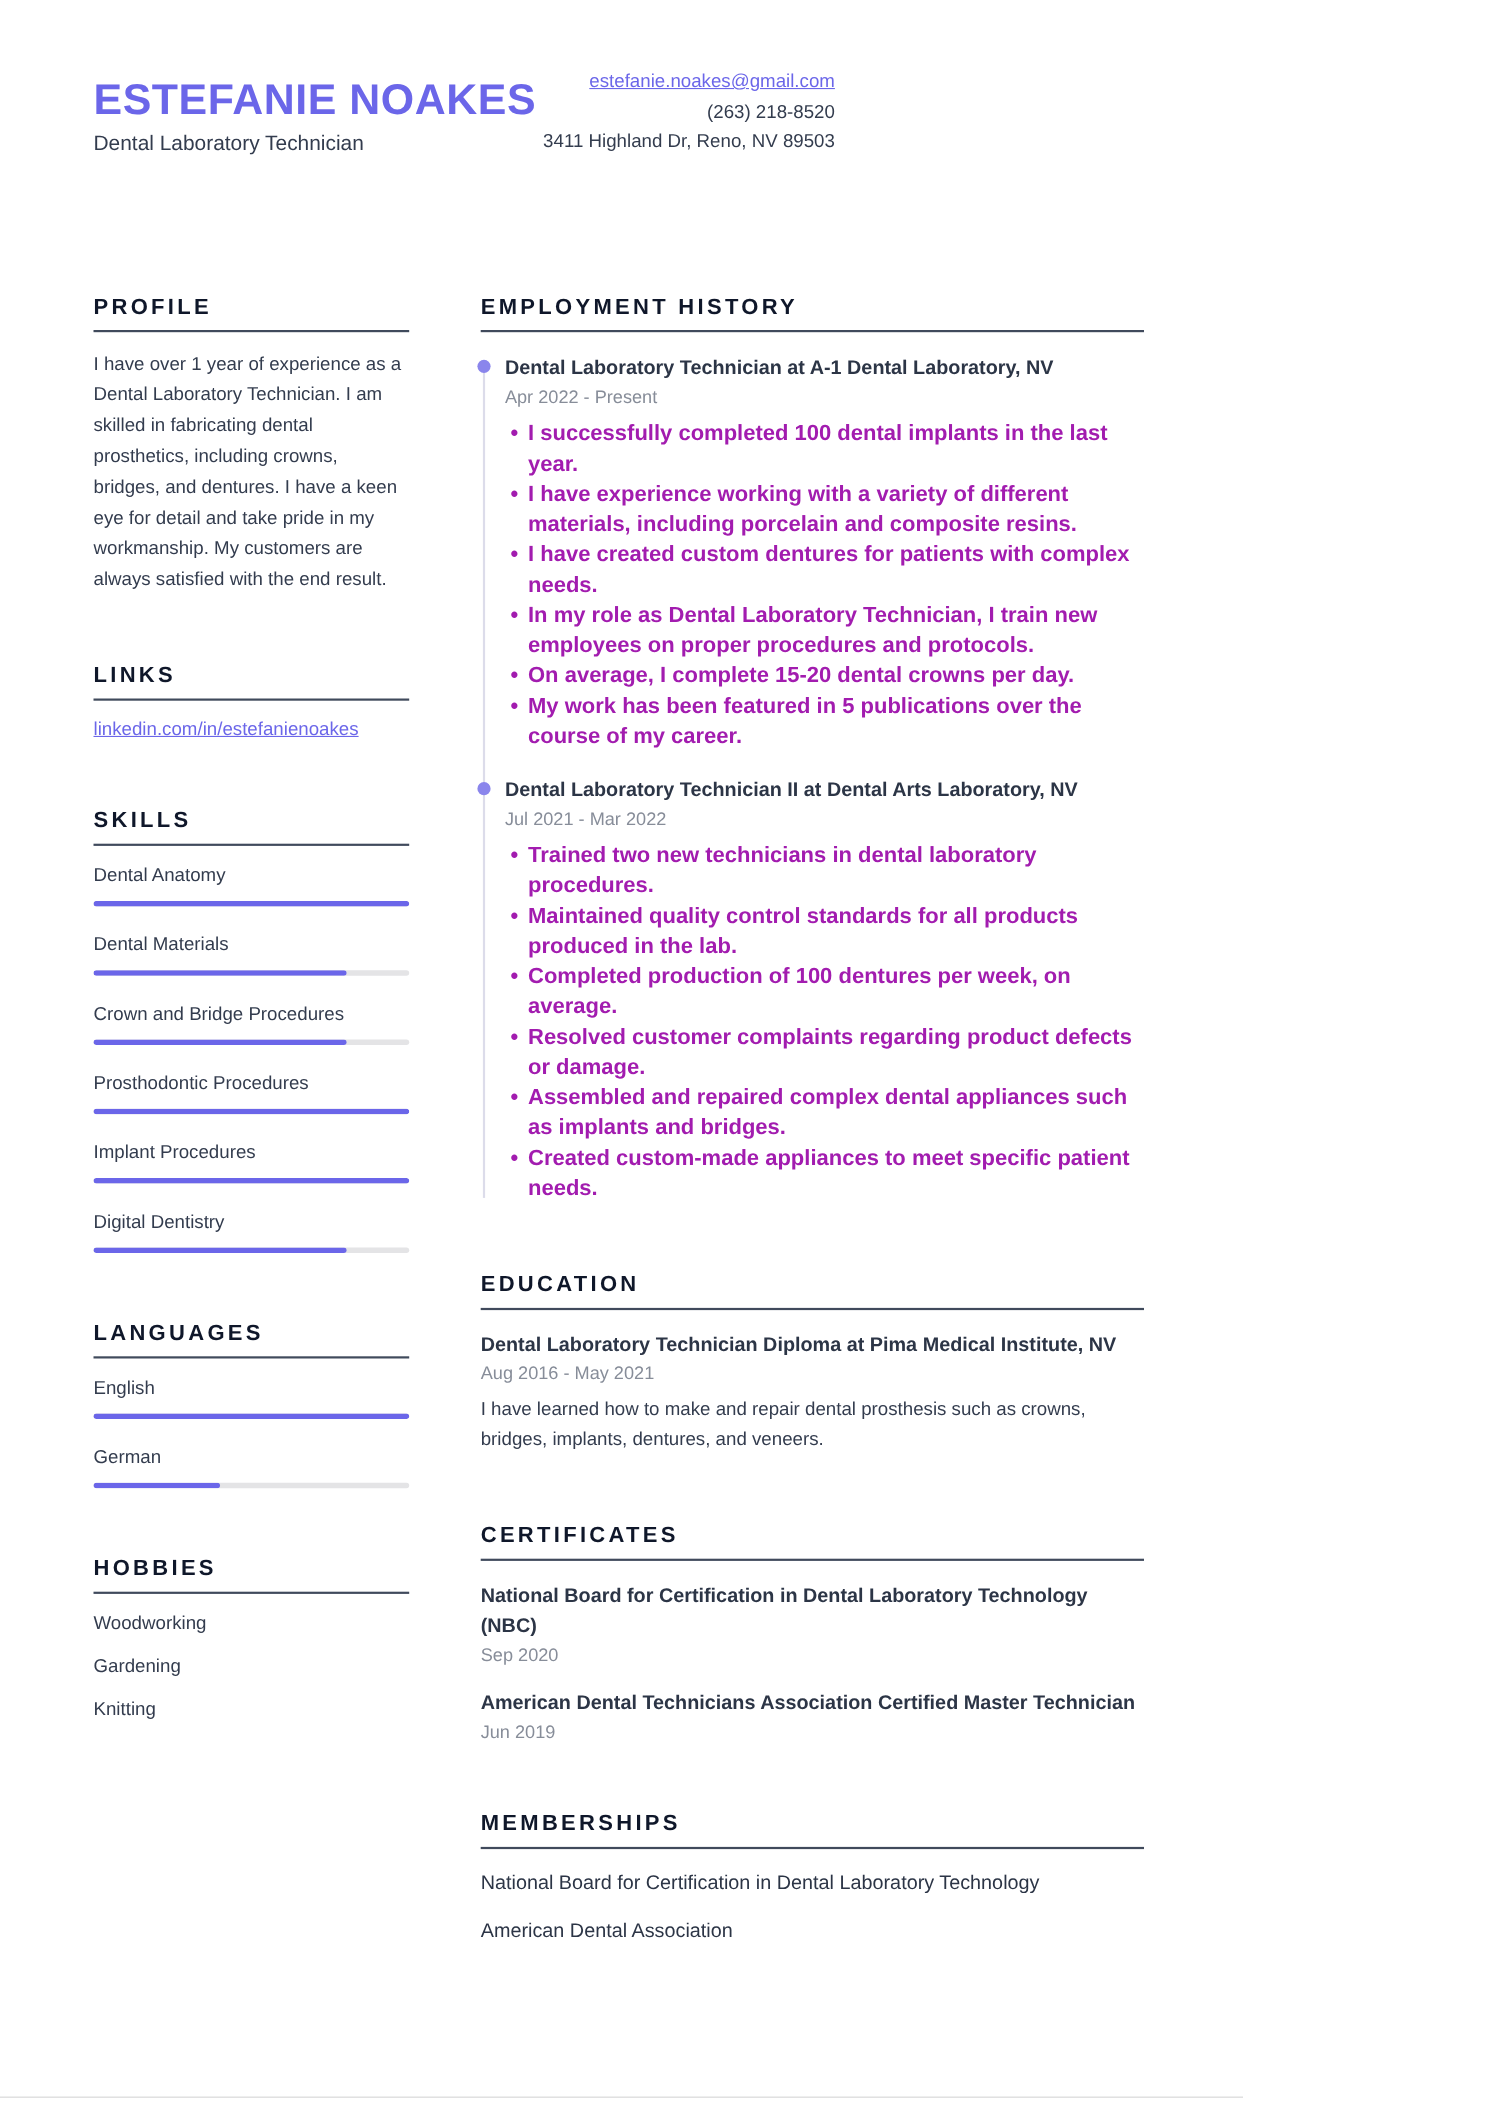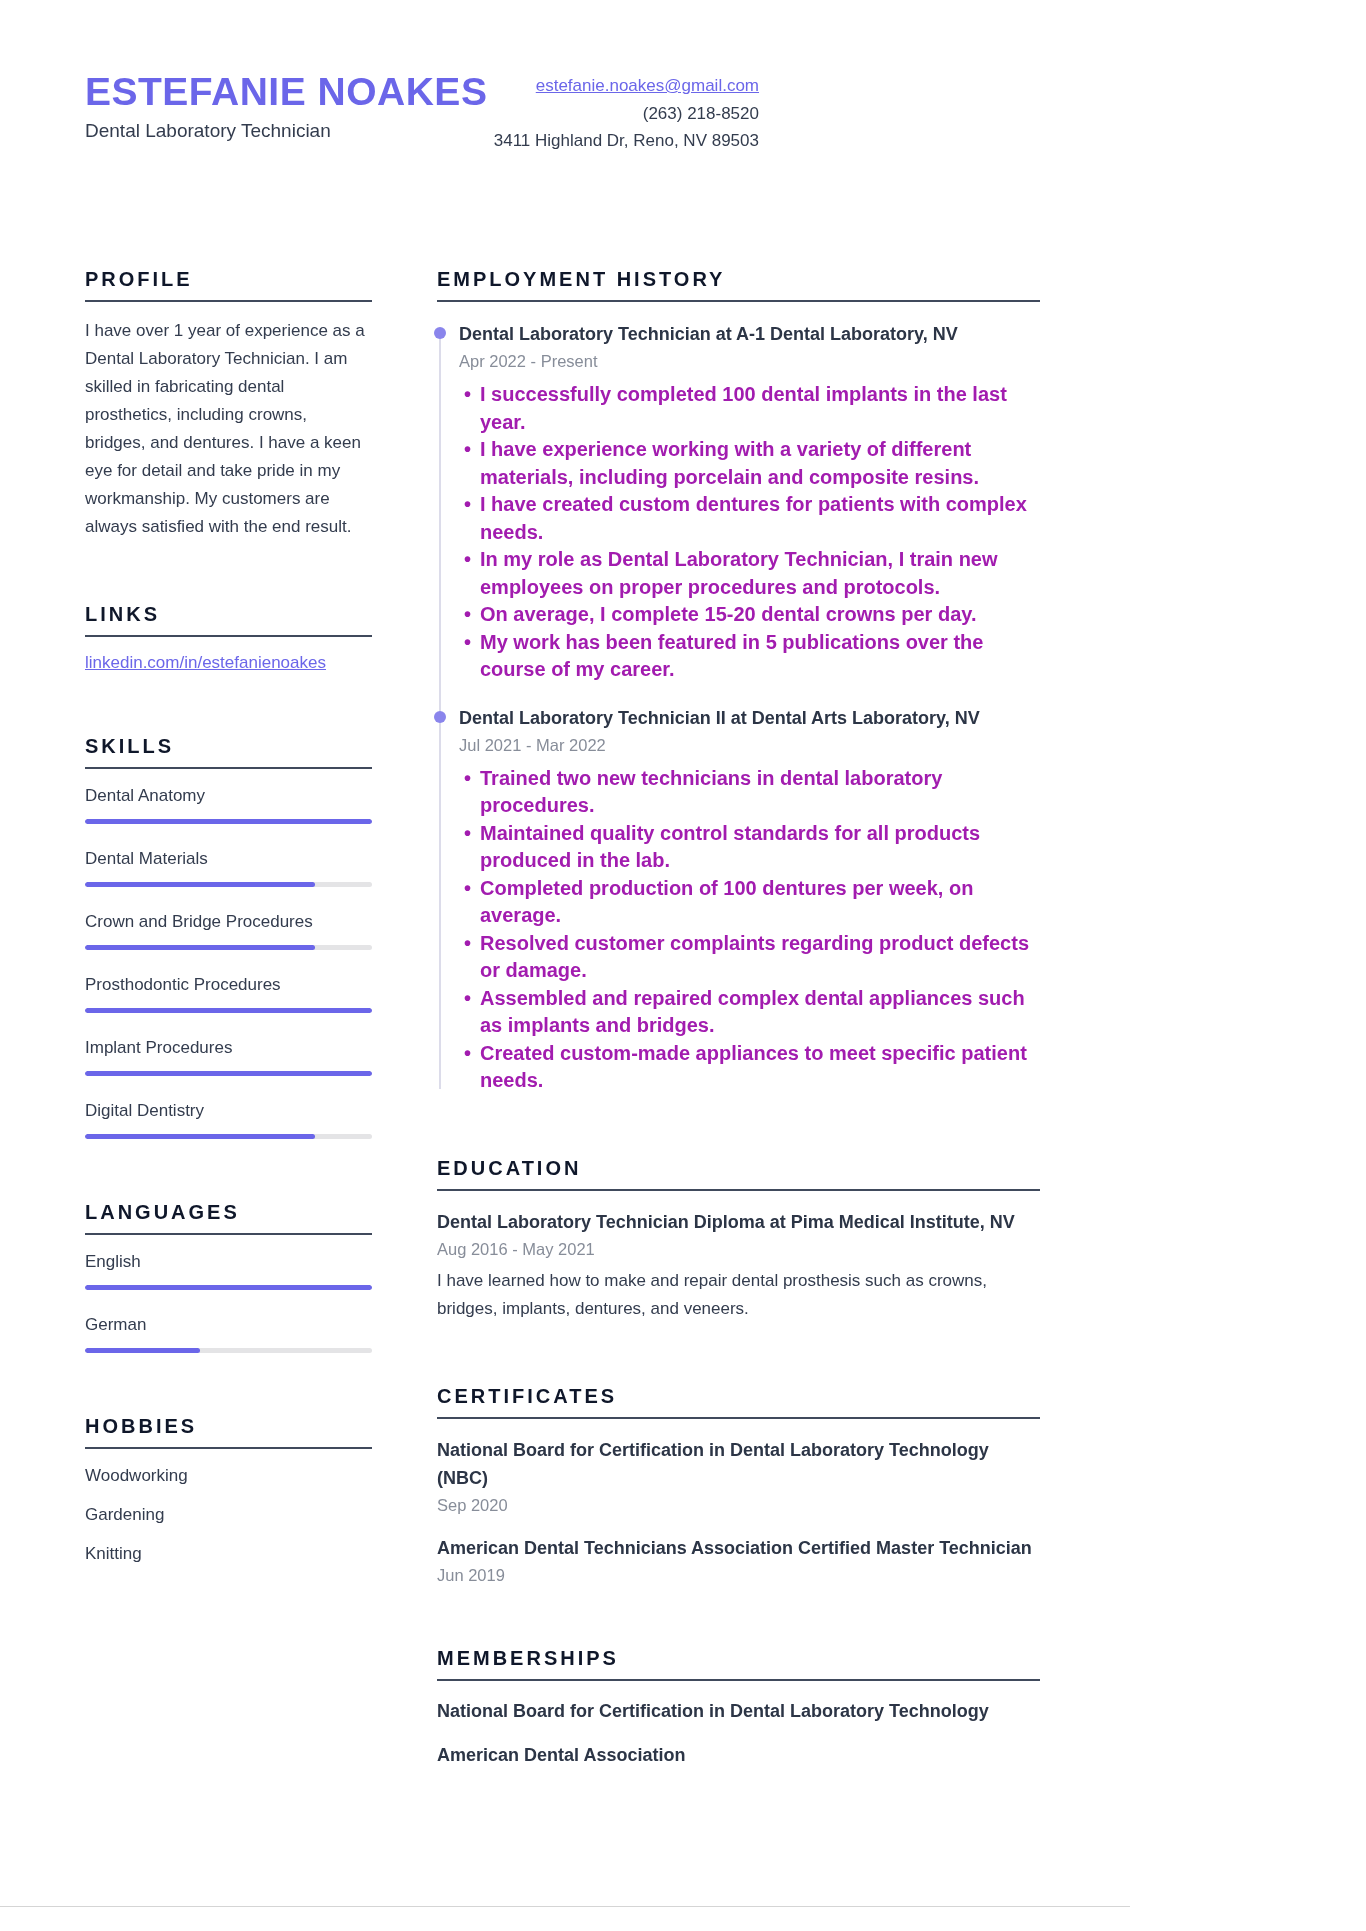--- a/index.html
+++ b/index.html
@@ -11,21 +11,21 @@
   
   .name {
     position:absolute; top:70px; left:85px;
     font-size:39px; font-weight:bold; color:#6B66E9; letter-spacing:0.5px;
   }
   .subtitle {
     position:absolute; top:120px; left:85px;
     font-size:19px; color:#333c4e;
   }
   .contact {
-    position:absolute; top:72px; right:371px;
+    position:absolute; top:60px; right:371px;
     text-align:right; font-size:17px; line-height:27.5px; color:#333c4e;
   }
   .contact a { color:#6B66E9; text-decoration:underline; }
   .icon-bar {
     position:absolute; left:1245px; top:79px; width:43px; height:90px;
     background:#6B66E9; border-radius:10px 22px 10px 22px;
     display:flex; flex-direction:column; align-items:center; justify-content:center; gap:8px;
   }
   .icon-bar svg { width:18px; height:18px; fill:#ffffff; display:block; }
   
@@ -68,21 +68,21 @@
   .item-dates { font-size:16.5px; color:#878d99; margin-top:4px; }
   .job ul { margin-top:10px; list-style:none; }
   .job li {
     position:relative; padding-left:21px; font-size:20px; line-height:27.5px; color:#a21caf;font-weight:bold;
   }
   .job li::before { content:"\2022"; position:absolute; left:5px; }
   .edu-item { margin-top:17px; }
   .edu-desc { margin-top:8px; font-size:17px; line-height:28px; }
   .cert-item { margin-top:17px; }
   .cert-item + .cert-item { margin-top:19px; }
-  .member-item { margin-top:16px; font-size:18px; font-weight:bold; color:#2c3546; line-height:28px; }
+  .member-item { margin-top:16px; font-size:18px; font-weight:normal; color:#2c3546; line-height:28px; }
   .members { margin-top:4px; }
   
   .page-divider {
     position:absolute; left:0; right:0; top:1906px; height:1px; background:#d5d5d5;
   }
 </style>
 </head>
 <body>
 
 <div class="page">

